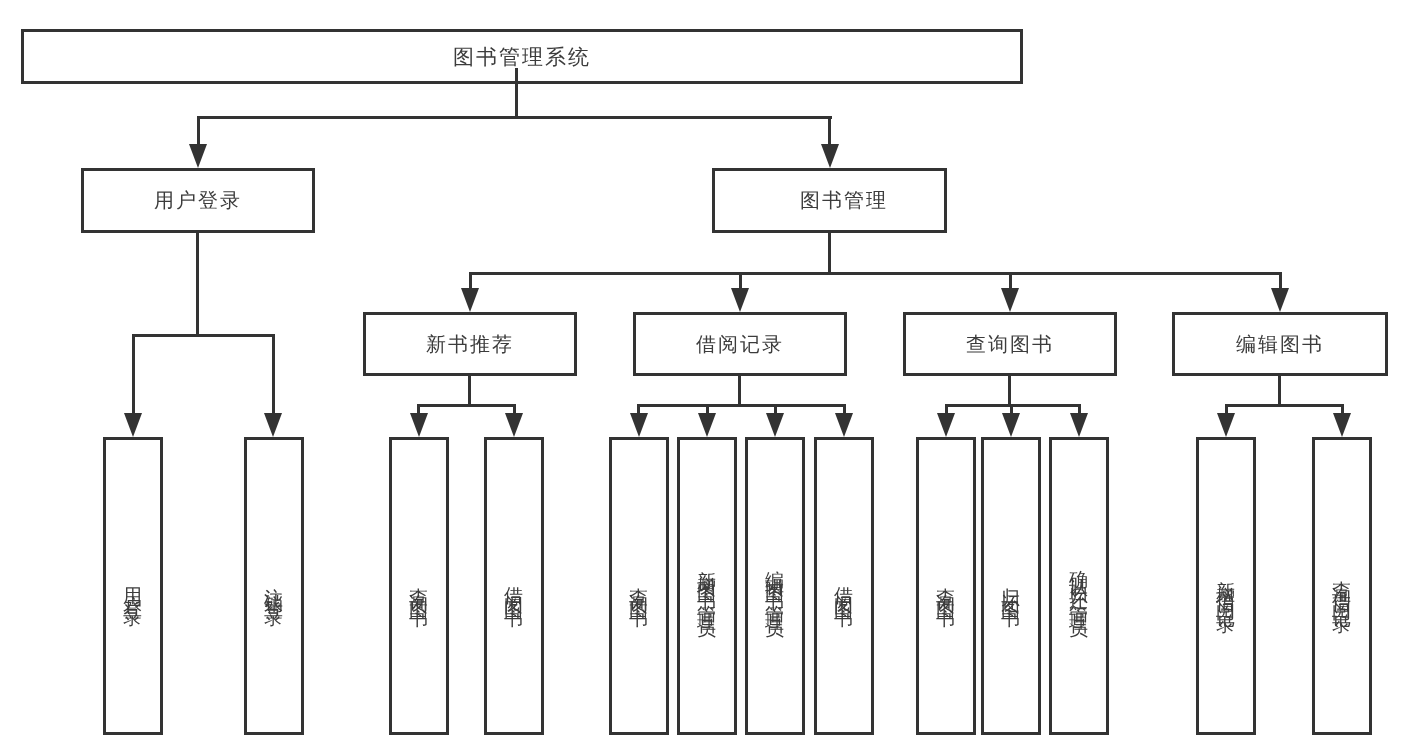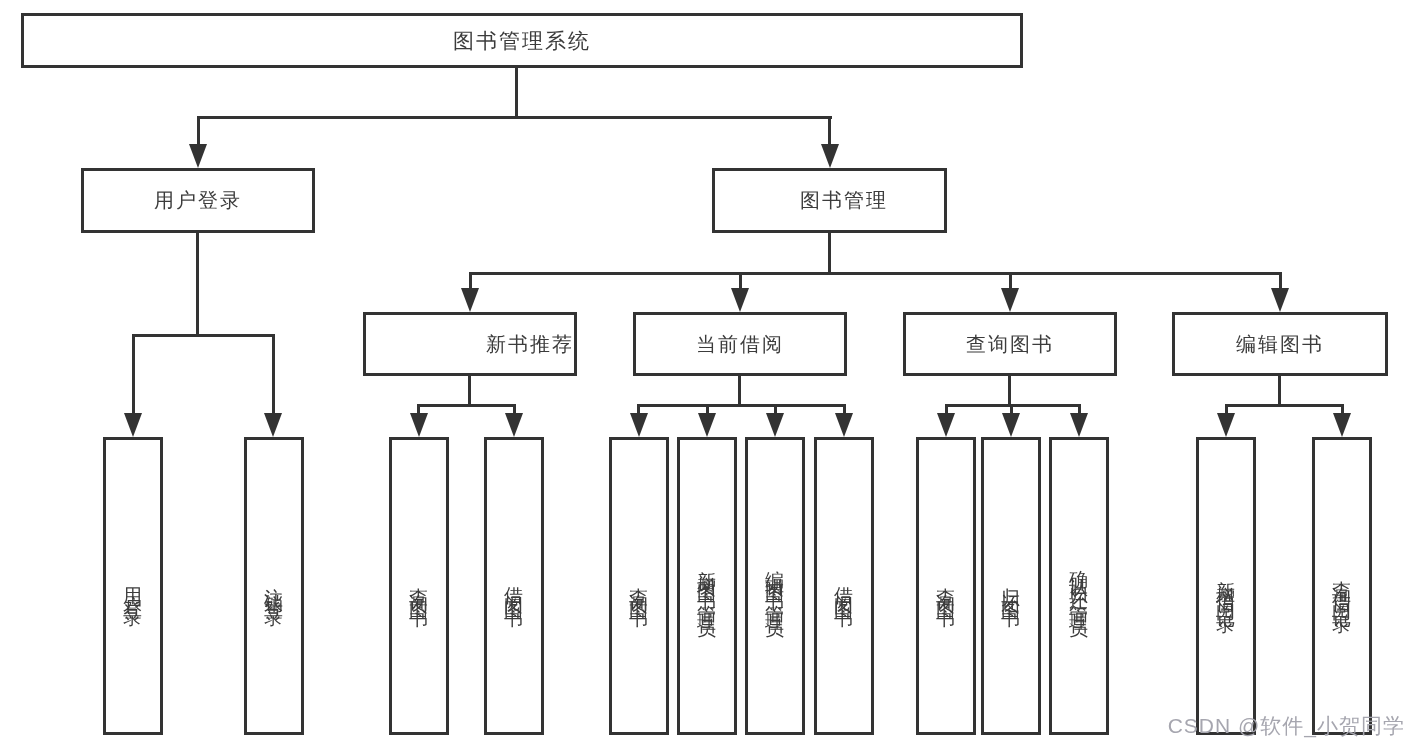--- a/index.html
+++ b/index.html
@@ -62,21 +62,21 @@
     color: #a6a6af;
     letter-spacing: 1px;
     white-space: nowrap;
   }
 </style>
 </head>
 <body>
 
 <div id="stage">
 
-  <div class="box" style="left:21px; top:13px; width:1002px; height:55px;">
+  <div class="box" style="left:21px; top:29px; width:1002px; height:55px;">
     <span class="root-label">图书管理系统</span>
   </div>
 
   <div class="vline" style="left:515px; top:68px; height:50px;"></div>
   <div class="hline" style="left:197px; top:116px; width:635px;"></div>
   <div class="vline" style="left:197px; top:116px; height:32px;"></div>
   <div class="arrow" style="left:189px; top:144px;"></div>
   <div class="vline" style="left:828px; top:116px; height:32px;"></div>
   <div class="arrow" style="left:821px; top:144px;"></div>
 
@@ -98,25 +98,25 @@
   <div class="hline" style="left:469px; top:272px; width:813px;"></div>
   <div class="vline" style="left:469px; top:272px; height:20px;"></div>
   <div class="arrow" style="left:461px; top:288px;"></div>
   <div class="vline" style="left:739px; top:272px; height:20px;"></div>
   <div class="arrow" style="left:731px; top:288px;"></div>
   <div class="vline" style="left:1009px; top:272px; height:20px;"></div>
   <div class="arrow" style="left:1001px; top:288px;"></div>
   <div class="vline" style="left:1279px; top:272px; height:20px;"></div>
   <div class="arrow" style="left:1271px; top:288px;"></div>
 
-  <div class="box" style="left:363px; top:312px; width:214px; height:64px;justify-content:flex-end;">
+  <div class="box" style="left:363px; top:312px; width:214px; height:64px;">
     <span class="h-label">新书推荐</span>
   </div>
   <div class="box" style="left:633px; top:312px; width:214px; height:64px;">
-    <span class="h-label">当前借阅</span>
+    <span class="h-label">借阅记录</span>
   </div>
   <div class="box" style="left:903px; top:312px; width:214px; height:64px;">
     <span class="h-label">查询图书</span>
   </div>
   <div class="box" style="left:1172px; top:312px; width:216px; height:64px;">
     <span class="h-label">编辑图书</span>
   </div>
 
   <div class="vline" style="left:468px; top:376px; height:31px;"></div>
   <div class="hline" style="left:417px; top:404px; width:99px;"></div>
@@ -189,15 +189,14 @@
     <span>确认归还（管理员）</span>
   </div>
 
   <div class="box v-box" style="left:1196px; top:437px; width:60px; height:298px;">
     <span>新增借阅记录</span>
   </div>
   <div class="box v-box" style="left:1312px; top:437px; width:60px; height:298px;">
     <span>查询借阅记录</span>
   </div>
 
-  <div class="watermark">CSDN @软件_小贺同学</div>
 
 </div>
 
 </body></html>

